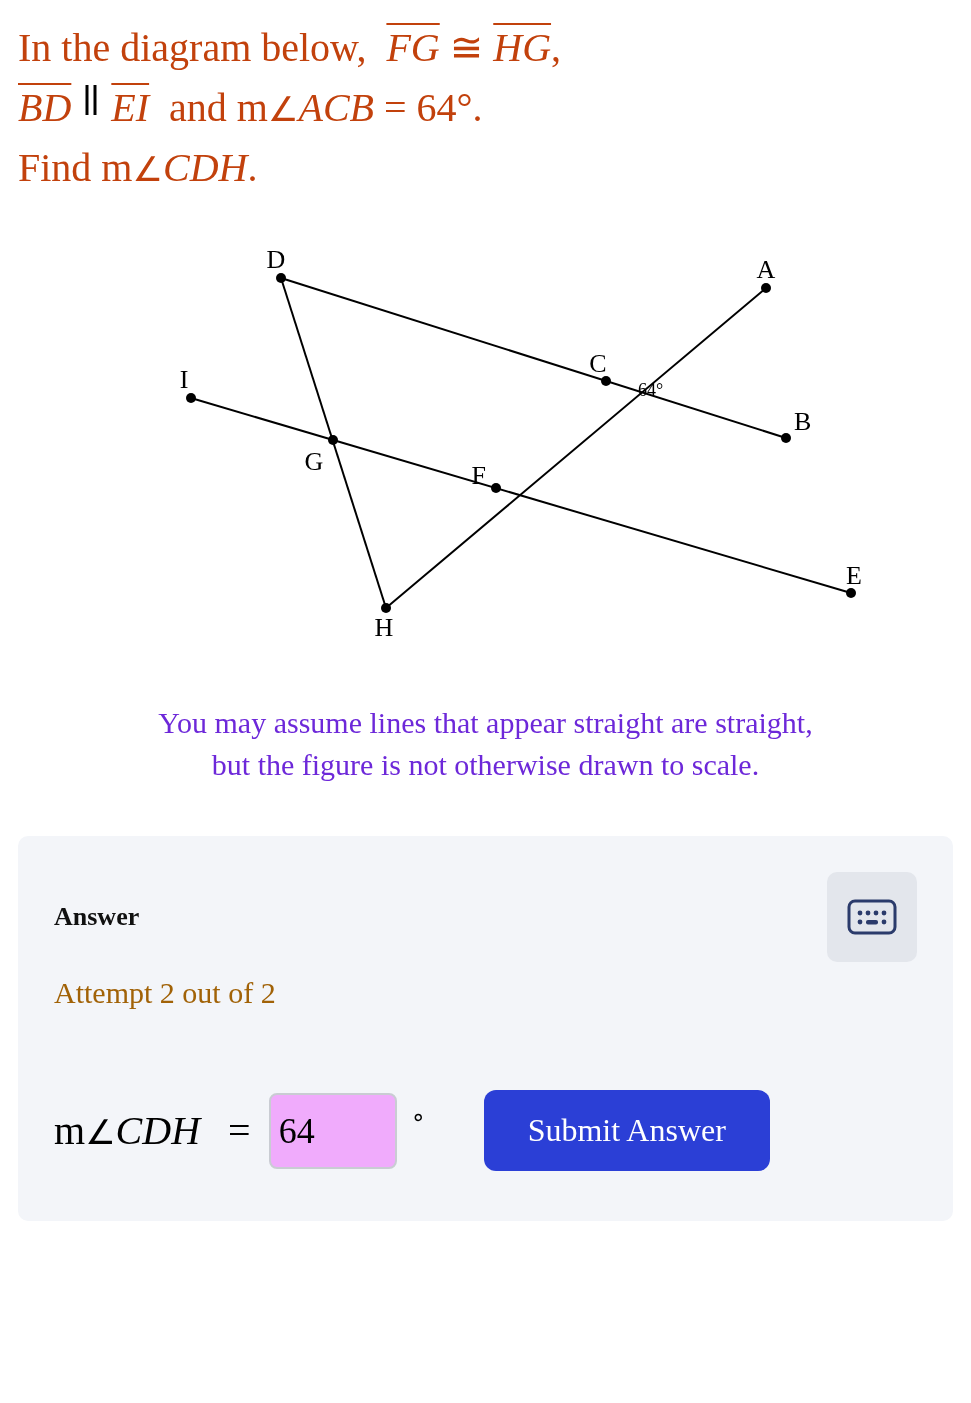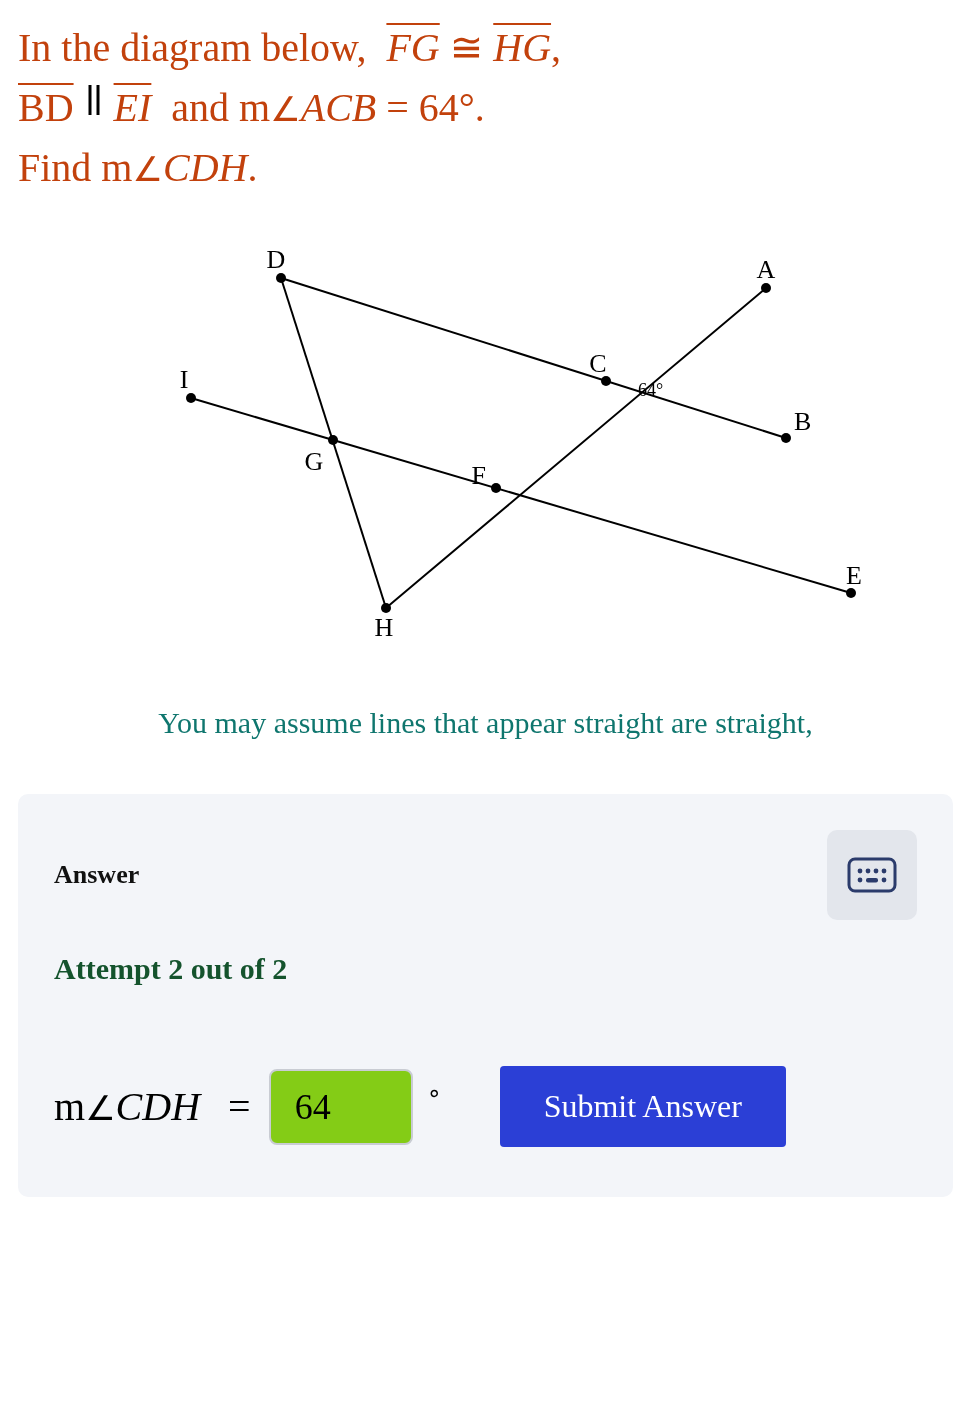--- a/index.html
+++ b/index.html
@@ -25,21 +25,21 @@
   }
   .diagram-wrap {
     text-align: center;
     margin: 40px 0 30px 0;
   }
   .diagram {
     display: inline-block;
   }
   .note {
     text-align: center;
-    color: #0f766e;
+    color: #6d28d9;
     font-size: 30px;
     line-height: 1.4;
     margin: 20px 30px 50px 30px;
   }
   .answer-panel {
     background: #f3f5f9;
     border-radius: 10px;
     padding: 36px 36px 50px 36px;
     position: relative;
   }
@@ -58,78 +58,77 @@
     width: 90px;
     height: 90px;
     background: #e3e6ec;
     border-radius: 10px;
     display: flex;
     align-items: center;
     justify-content: center;
     cursor: pointer;
   }
   .attempt {
-    color: #14532d;
+    color: #a16207;
     font-size: 30px;
-    margin-top: 32px;
-    font-weight: bold;
+    margin-top: 14px;
   }
   .answer-row {
     display: flex;
     align-items: center;
     gap: 18px;
     margin-top: 80px;
   }
   .answer-expr {
     font-size: 40px;
     color: #000;
     display: flex;
     align-items: center;
     gap: 28px;
   }
   .answer-input {
-    width: 144px;
+    width: 128px;
     height: 76px;
     border: 2px solid #c9ccd3;
     border-radius: 8px;
     font-size: 36px;
     font-family: Georgia, serif;
-    padding: 0 24px;
-    background: #84cc16;
+    padding: 0 8px;
+    background: #f0abfc;
     color: #000;
   }
   .deg-sym {
     font-size: 24px;
     position: relative;
     top: -14px;
     margin-left: -4px;
   }
   .submit-btn {
     background: #2b3fd6;
     color: #fff;
     font-size: 32px;
     font-family: Georgia, serif;
     border: none;
-    border-radius: 4px;
+    border-radius: 12px;
     padding: 22px 44px;
     cursor: pointer;
     margin-left: 40px;
   }
 </style>
 </head>
 <body>
 
 <div class="container">
 
   <div class="problem-text">
     <span>In the diagram below,</span>
     &nbsp;<span style="font-style:italic;"><span class="overline">FG</span></span>
     <span>≅</span>
     <span style="font-style:italic;"><span class="overline">HG</span></span><span>,</span><br>
-    <span style=""><span class="overline">BD</span></span>
+    <span style="font-style:italic;"><span class="overline">BD</span></span>
     <span style="display:inline-block; position:relative; top:-2px;">
       <svg width="20" height="38" viewBox="0 0 20 38">
           <line x1="6" y1="4" x2="6" y2="34" stroke="#000" stroke-width="3"></line>
           <line x1="14" y1="4" x2="14" y2="34" stroke="#000" stroke-width="3"></line>
         </svg>
     </span>
     <span style="font-style:italic;"><span class="overline">EI</span></span>
     &nbsp;<span>and</span>
     <span>m<span style="font-size:34px;">∠</span><span style="font-style:italic;">ACB</span></span>
     <span>=</span>
@@ -169,20 +168,21 @@
         <text x="380" y="246" font-family="Georgia" font-size="26" text-anchor="end">F</text>
         <text x="740" y="346" font-family="Georgia" font-size="26" text-anchor="start">E</text>
         <text x="278" y="398" font-family="Georgia" font-size="26" text-anchor="middle">H</text>
         <text x="532" y="158" font-family="Georgia" font-size="18">64°</text>
       </svg>
     </div>
   </div>
 
   <div class="note">
     <span>You may assume lines that appear straight are straight,</span><br>
+    <span>but the figure is not otherwise drawn to scale.</span>
   </div>
 
   <div class="answer-panel">
     <div class="answer-header">
       <div class="answer-title">Answer</div>
       <div class="keypad-btn">
         <svg width="50" height="36" viewBox="0 0 50 36">
           <rect x="2" y="2" width="46" height="32" rx="6" ry="6" fill="none" stroke="#2b3b6b" stroke-width="3"></rect>
           <circle cx="13" cy="14" r="2.4" fill="#2b3b6b"></circle>
           <circle cx="21" cy="14" r="2.4" fill="#2b3b6b"></circle>

